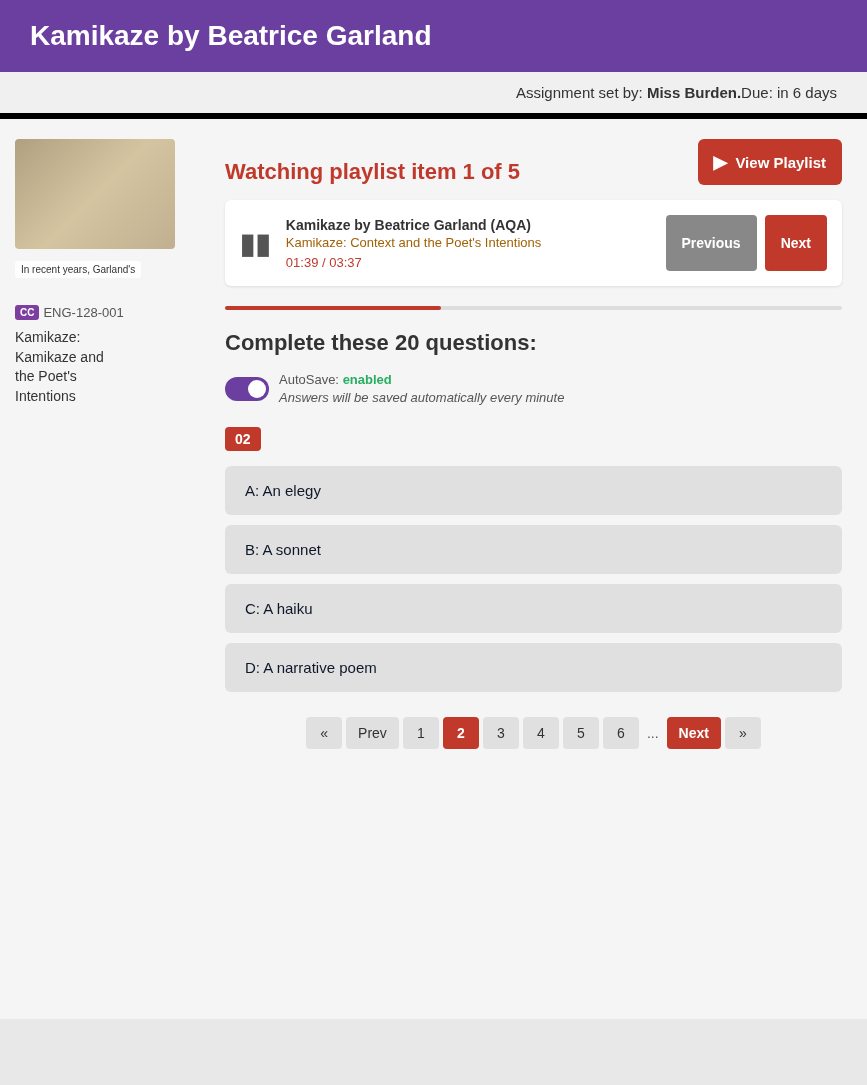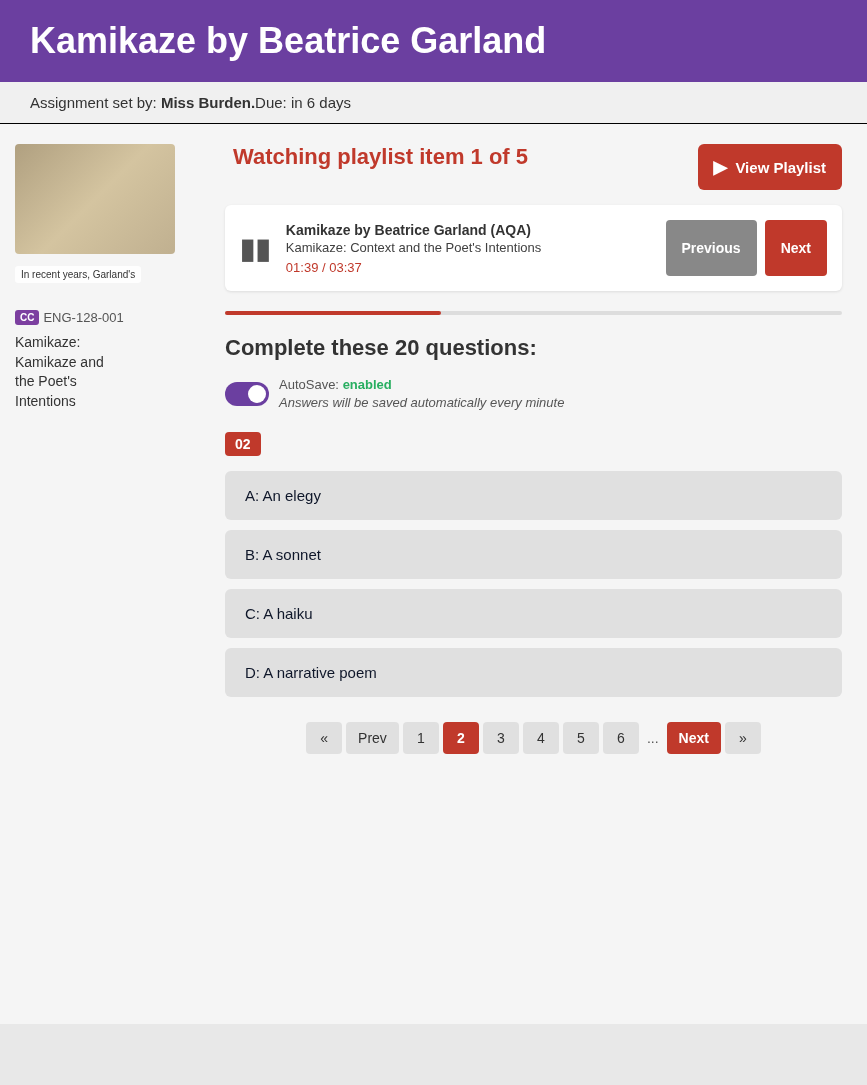--- a/index.html
+++ b/index.html
@@ -11,32 +11,32 @@
       overflow-x: hidden;
     }
 
     
     .header {
       background: #6b3fa0;
       padding: 20px 30px;
     }
     .header h1 {
       color: white;
-      font-size: 36px;
+      font-size: 28px;
       font-weight: bold;
     }
 
     
     .sub-header {
       background: #f0f0f0;
       padding: 12px 30px;
       display: flex;
-      justify-content: flex-start;
-      align-items: center;
-      border-bottom: 1px solid #000000;
+      justify-content: flex-end;
+      align-items: center;
+      border-bottom: 6px solid #000000;
     }
     .sub-header .assignment-text {
       font-size: 15px;
       color: #333;
     }
     .sub-header .assignment-text span {
       color: #333;
       font-weight: normal;
     }
     .sub-header .due-text {
@@ -105,24 +105,23 @@
 
     
     .right-content {
       flex: 1;
       padding: 20px 25px;
     }
 
     
     .playlist-section {
       display: flex;
-      align-items: flex-start;
+      align-items: flex-end;
       justify-content: space-between;
       margin-bottom: 15px;
-      margin-left: 8px;
     }
     .playlist-title {
       color: #c0392b;
       font-size: 22px;
       font-weight: bold;
     }
     .view-playlist-btn {
       background: #c0392b;
       color: white;
       border: none;
@@ -161,21 +160,21 @@
       flex: 1;
     }
     .video-details .title {
       font-size: 14px;
       font-weight: bold;
       color: #333;
       line-height: 1.3;
     }
     .video-details .subtitle {
       font-size: 13px;
-      color: #404040;
+      color: #a16207;
       line-height: 1.4;
     }
     .video-details .timestamp {
       font-size: 13px;
       color: #c0392b;
       margin-top: 3px;
     }
     .nav-buttons {
       display: flex;
       gap: 8px;

